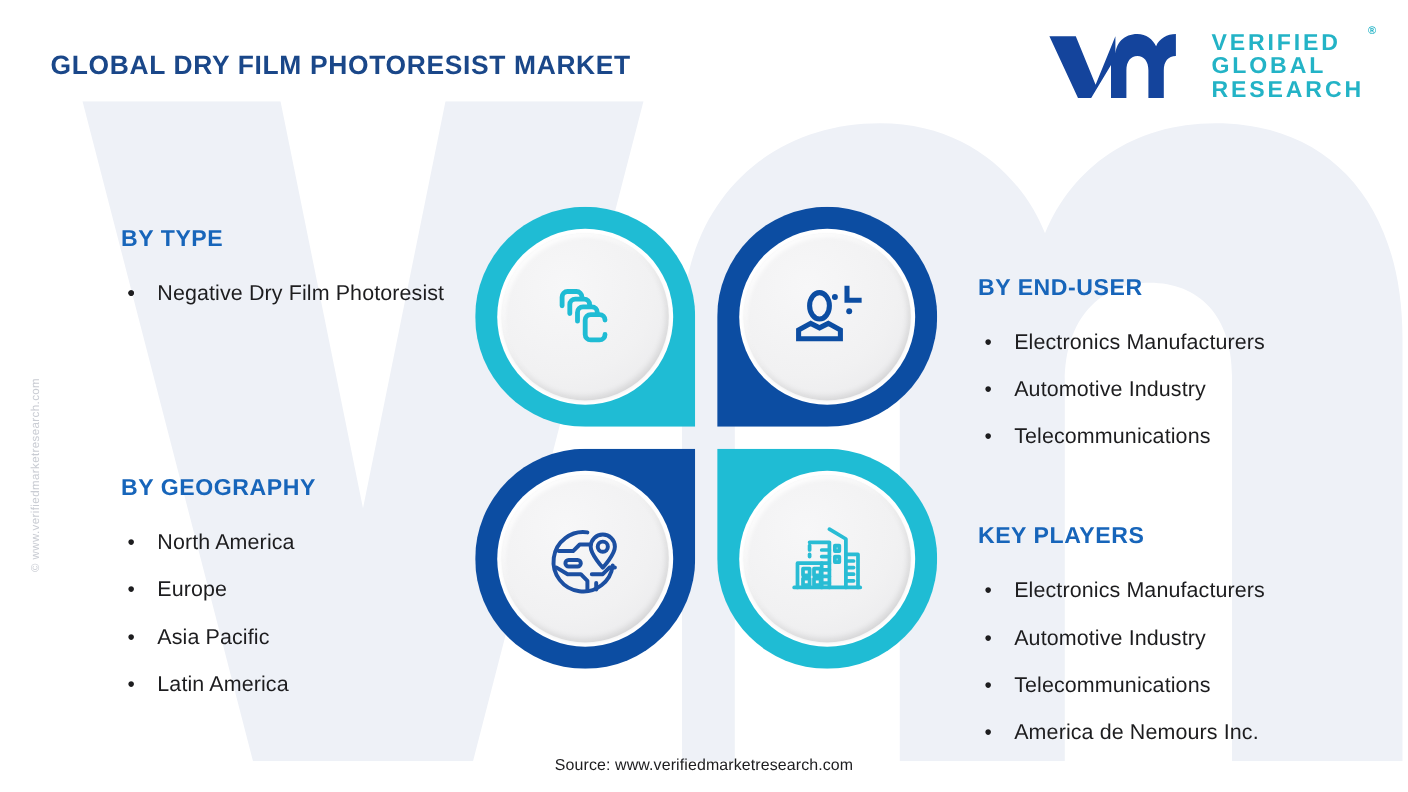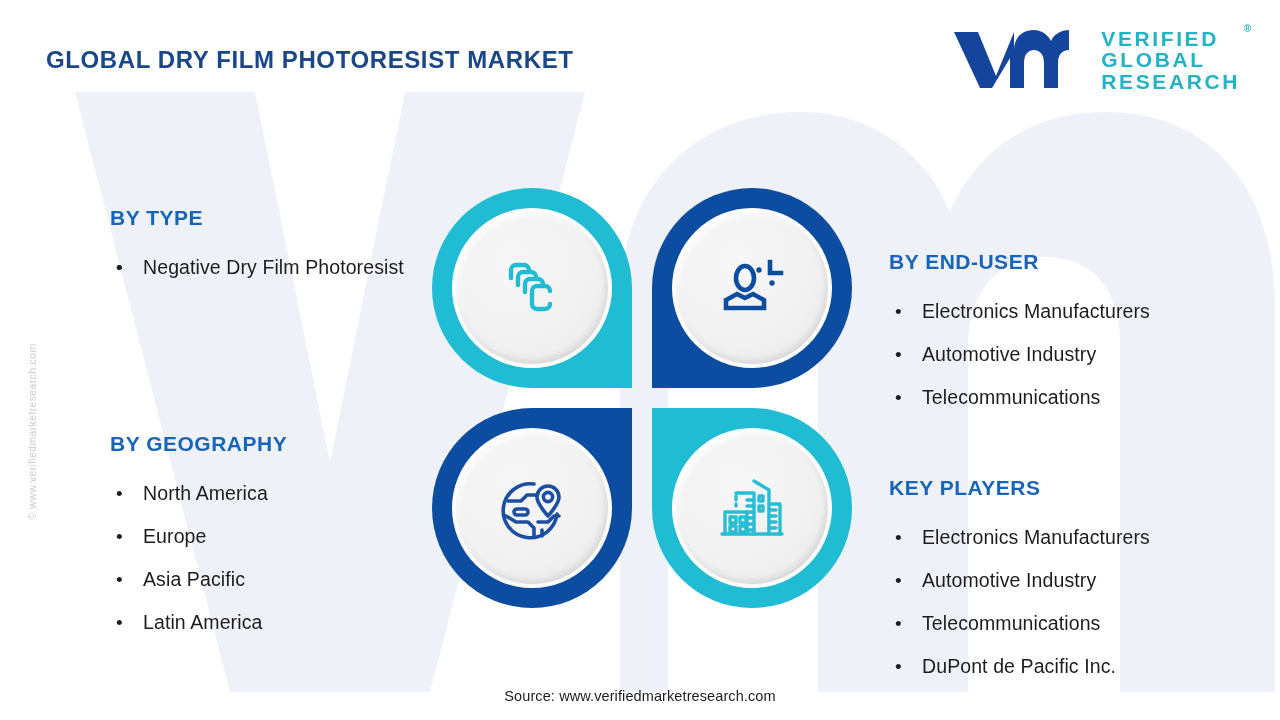--- a/index.html
+++ b/index.html
@@ -48,21 +48,21 @@
     color: #1a4789;
     letter-spacing: 0.2px;
     z-index: 5;
   }
 
   
   .logo {
     position: absolute;
     right: 40px; top: 28px;
     display: flex;
-    align-items: flex-start;
+    align-items: center;
     gap: 27px;
     z-index: 6;
   }
   .logo-mark { display: block; }
   .logo-text {
     position: relative;
     line-height: 1.02;
     color: #23b3c6;
     font-size: 21px;
     font-weight: 700;
@@ -272,21 +272,21 @@
       <li>
         <span class="bullet">•</span>
         <span>Automotive Industry</span>
       </li>
       <li>
         <span class="bullet">•</span>
         <span>Telecommunications</span>
       </li>
       <li>
         <span class="bullet">•</span>
-        <span>DuPont de Pacific Inc.</span>
+        <span>America de Nemours Inc.</span>
       </li>
     </ul>
   </div>
 
   <div class="quad">
 
     <div class="pod pod-tl">
       <svg class="ring" viewBox="0 0 200 200">
         <path d="M100 0 A100 100 0 1 0 100 200 L200 200 L200 100 A100 100 0 0 0 100 0 Z" fill="#1fbcd4"></path>
         <circle cx="100" cy="100" r="80" fill="#ffffff"></circle>

